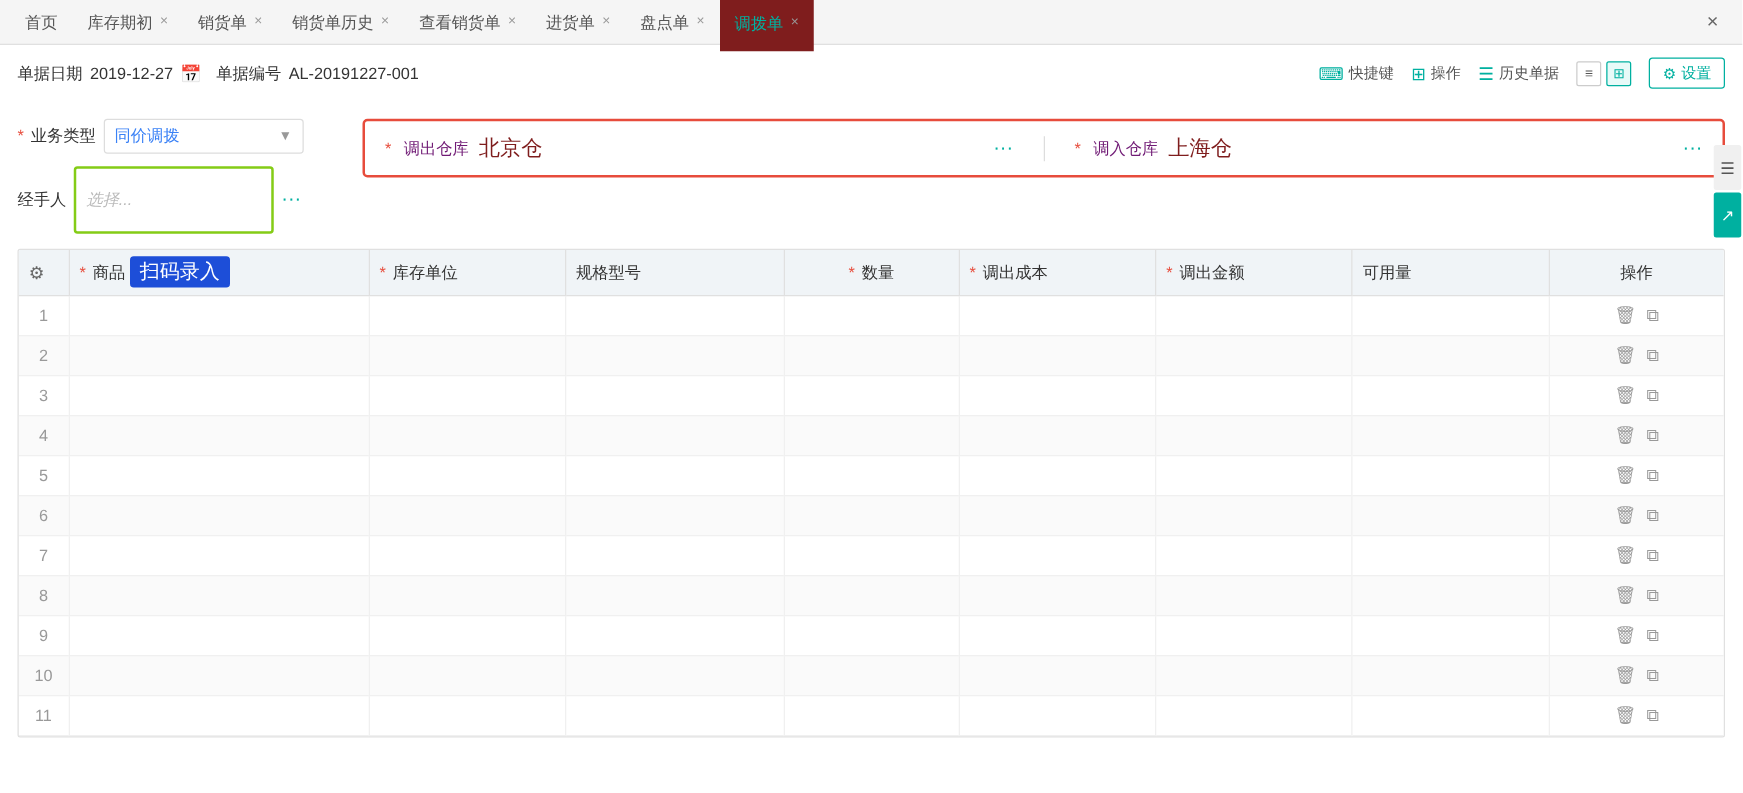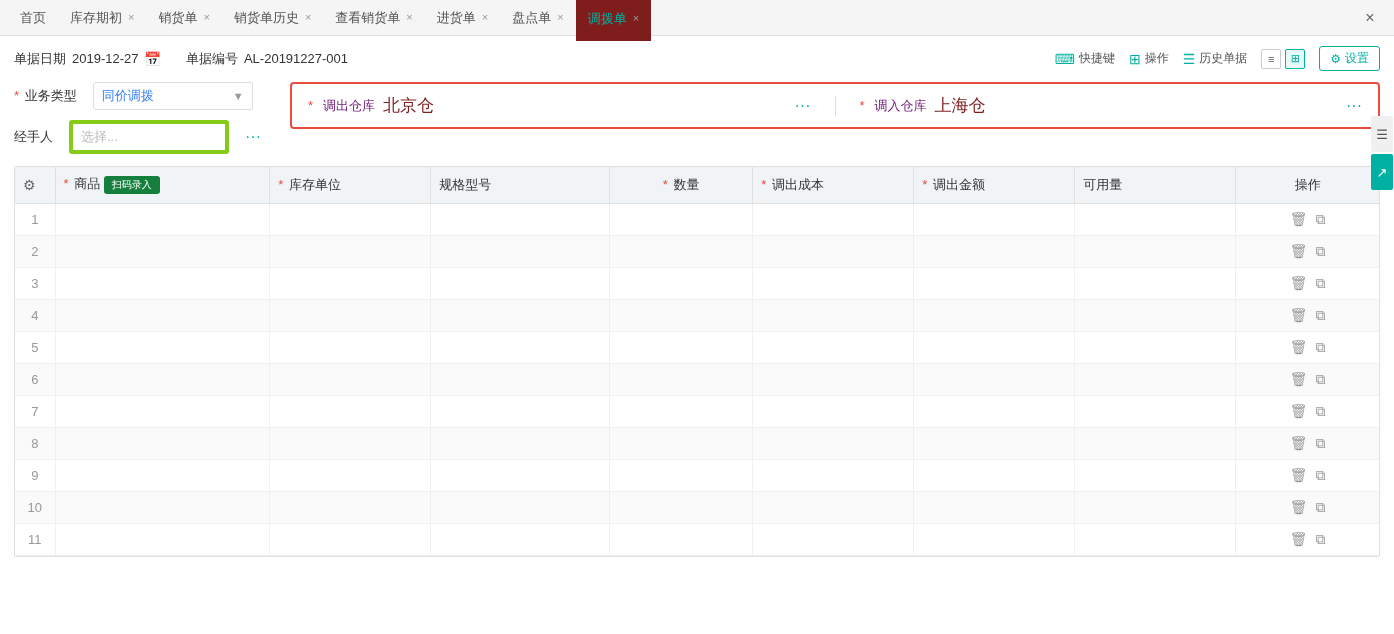--- a/index.html
+++ b/index.html
@@ -57,22 +57,22 @@
     
     .content-area {
       padding: 10px 14px;
       background: #fff;
     }
 
     
     .header-row {
       display: flex;
       align-items: center;
-      margin-bottom: 11px;
-      gap: 24px;
+      margin-bottom: 24px;
+      gap: 11px;
     }
     .header-field {
       display: flex;
       align-items: center;
       gap: 6px;
       font-size: 13px;
     }
     .header-label { color: #333; }
     .header-value { color: #333; font-weight: 500; }
     .calendar-icon {
@@ -120,21 +120,21 @@
     }
     .form-left {
       display: flex;
       flex-direction: column;
       gap: 10px;
       min-width: 260px;
     }
     .form-field {
       display: flex;
       align-items: center;
-      gap: 16px;
+      gap: 6px;
     }
     .form-label {
       color: #333;
       white-space: nowrap;
       font-size: 13px;
     }
     .required-star { color: #e74c3c; margin-right: 2px; }
     .form-select {
       display: flex;
       align-items: center;
@@ -234,26 +234,26 @@
       width: 36px;
     }
     .subtotal-row {
       background: #fff8e8 !important;
       font-weight: 500;
     }
     .subtotal-row td { color: #333; }
 
     
     .scan-btn {
-      background: #15803d;
+      background: #1d4ed8;
       color: #fff;
       border: none;
       border-radius: 3px;
       padding: 2px 8px;
-      font-size: 10px;
+      font-size: 16px;
       cursor: pointer;
       white-space: nowrap;
     }
 
     
     .gear-icon { color: #666; font-size: 14px; cursor: pointer; }
 
     
     .op-icons {
       display: flex;
@@ -402,21 +402,21 @@
           <span class="required-star">*</span>
           <span>业务类型</span>
         </span>
         <div class="form-select">
           <span class="form-select-value">同价调拨</span>
           <span class="dropdown-arrow">▼</span>
         </div>
       </div>
       <div class="form-field">
         <span class="form-label">经手人</span>
-        <span class="person-select" style="padding:4px 8px;border:4px solid #84cc16;border-radius:3px;min-width:160px;color:#bbb;">选择...</span>
+        <span class="person-select" style="padding:16px 8px;border:2px solid #84cc16;border-radius:3px;min-width:160px;color:#bbb;font-style:italic;">选择...</span>
         <span class="form-ellipsis">···</span>
       </div>
     </div>
 
     <div class="warehouse-box">
       <div class="warehouse-field">
         <span class="required-star">*</span>
         <span class="warehouse-label">调出仓库</span>
         <span class="warehouse-value">北京仓</span>
         <span style="margin-left:auto;" class="form-ellipsis">···</span>

